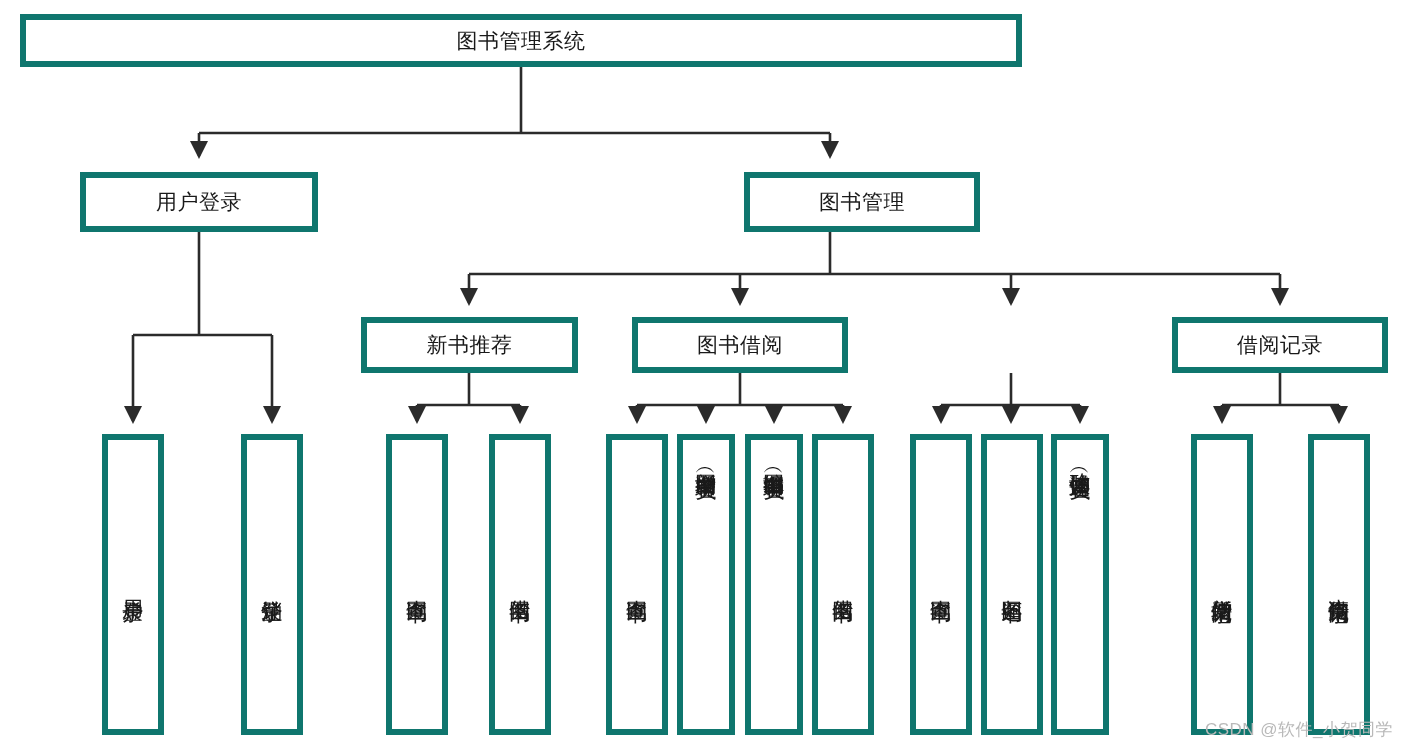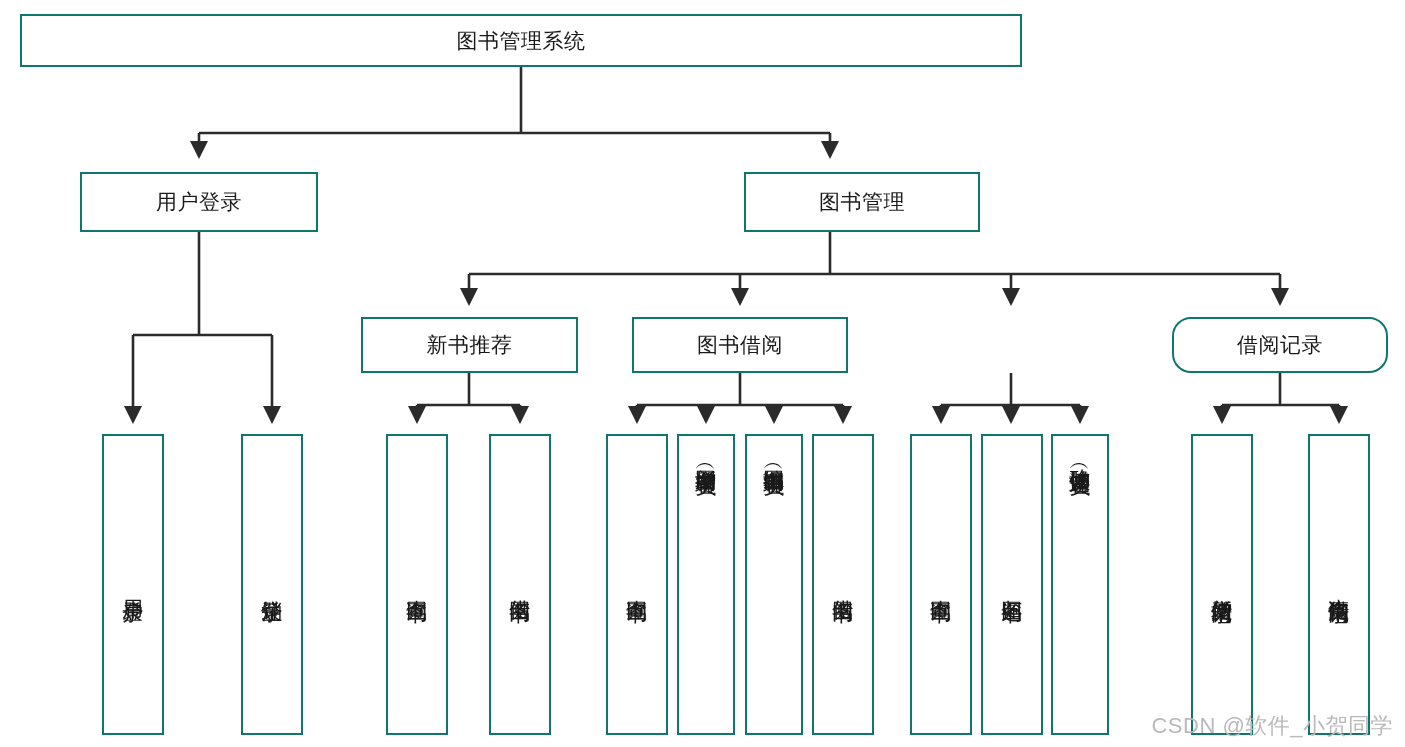--- a/index.html
+++ b/index.html
@@ -22,21 +22,21 @@
   svg#diagram-svg {
     position: absolute;
     left: 0;
     top: 0;
     width: 1405px;
     height: 747px;
   }
   .node-box {
     position: absolute;
     box-sizing: border-box;
-    border: 2px solid #0f766e;
+    border: 6px solid #0f766e;
     background: #ffffff;
     display: flex;
     align-items: center;
     justify-content: center;
     color: #1a1a1a;
   }
   .node-label-h {
     font-size: 21px;
     line-height: 1.1;
     letter-spacing: 0.5px;
@@ -56,21 +56,21 @@
     padding-top: 16px;
   }
   .node-box.leaf.centered {
     align-items: center;
     padding-top: 0;
   }
   .watermark {
     position: absolute;
     right: 12px;
     bottom: 6px;
-    font-size: 22px;
+    font-size: 17px;
     color: #b9b9b9;
     white-space: nowrap;
     letter-spacing: 0.5px;
   }
 </style>
 </head>
 <body>
 
 <div id="diagram-root">
 
@@ -139,21 +139,21 @@
 
   <div class="node-box" style="left:632px; top:317px; width:216px; height:56px;">
     <span class="node-label-h">图书借阅</span>
   </div>
 
   <div class="node-box" style="left:361px; top:317px; width:217px; height:56px;">
     <span class="node-label-h">新书推荐</span>
   </div>
 
 
-  <div class="node-box" style="left:1172px; top:317px; width:216px; height:56px;border-radius:19px;">
+  <div class="node-box" style="left:1172px; top:317px; width:216px; height:56px;">
     <span class="node-label-h">借阅记录</span>
   </div>
 
   <div class="node-box leaf centered" style="left:102px; top:434px; width:62px; height:301px;">
     <span class="node-label-v">用户登录</span>
   </div>
 
   <div class="node-box leaf centered" style="left:241px; top:434px; width:62px; height:301px;">
     <span class="node-label-v">注销登录</span>
   </div>

